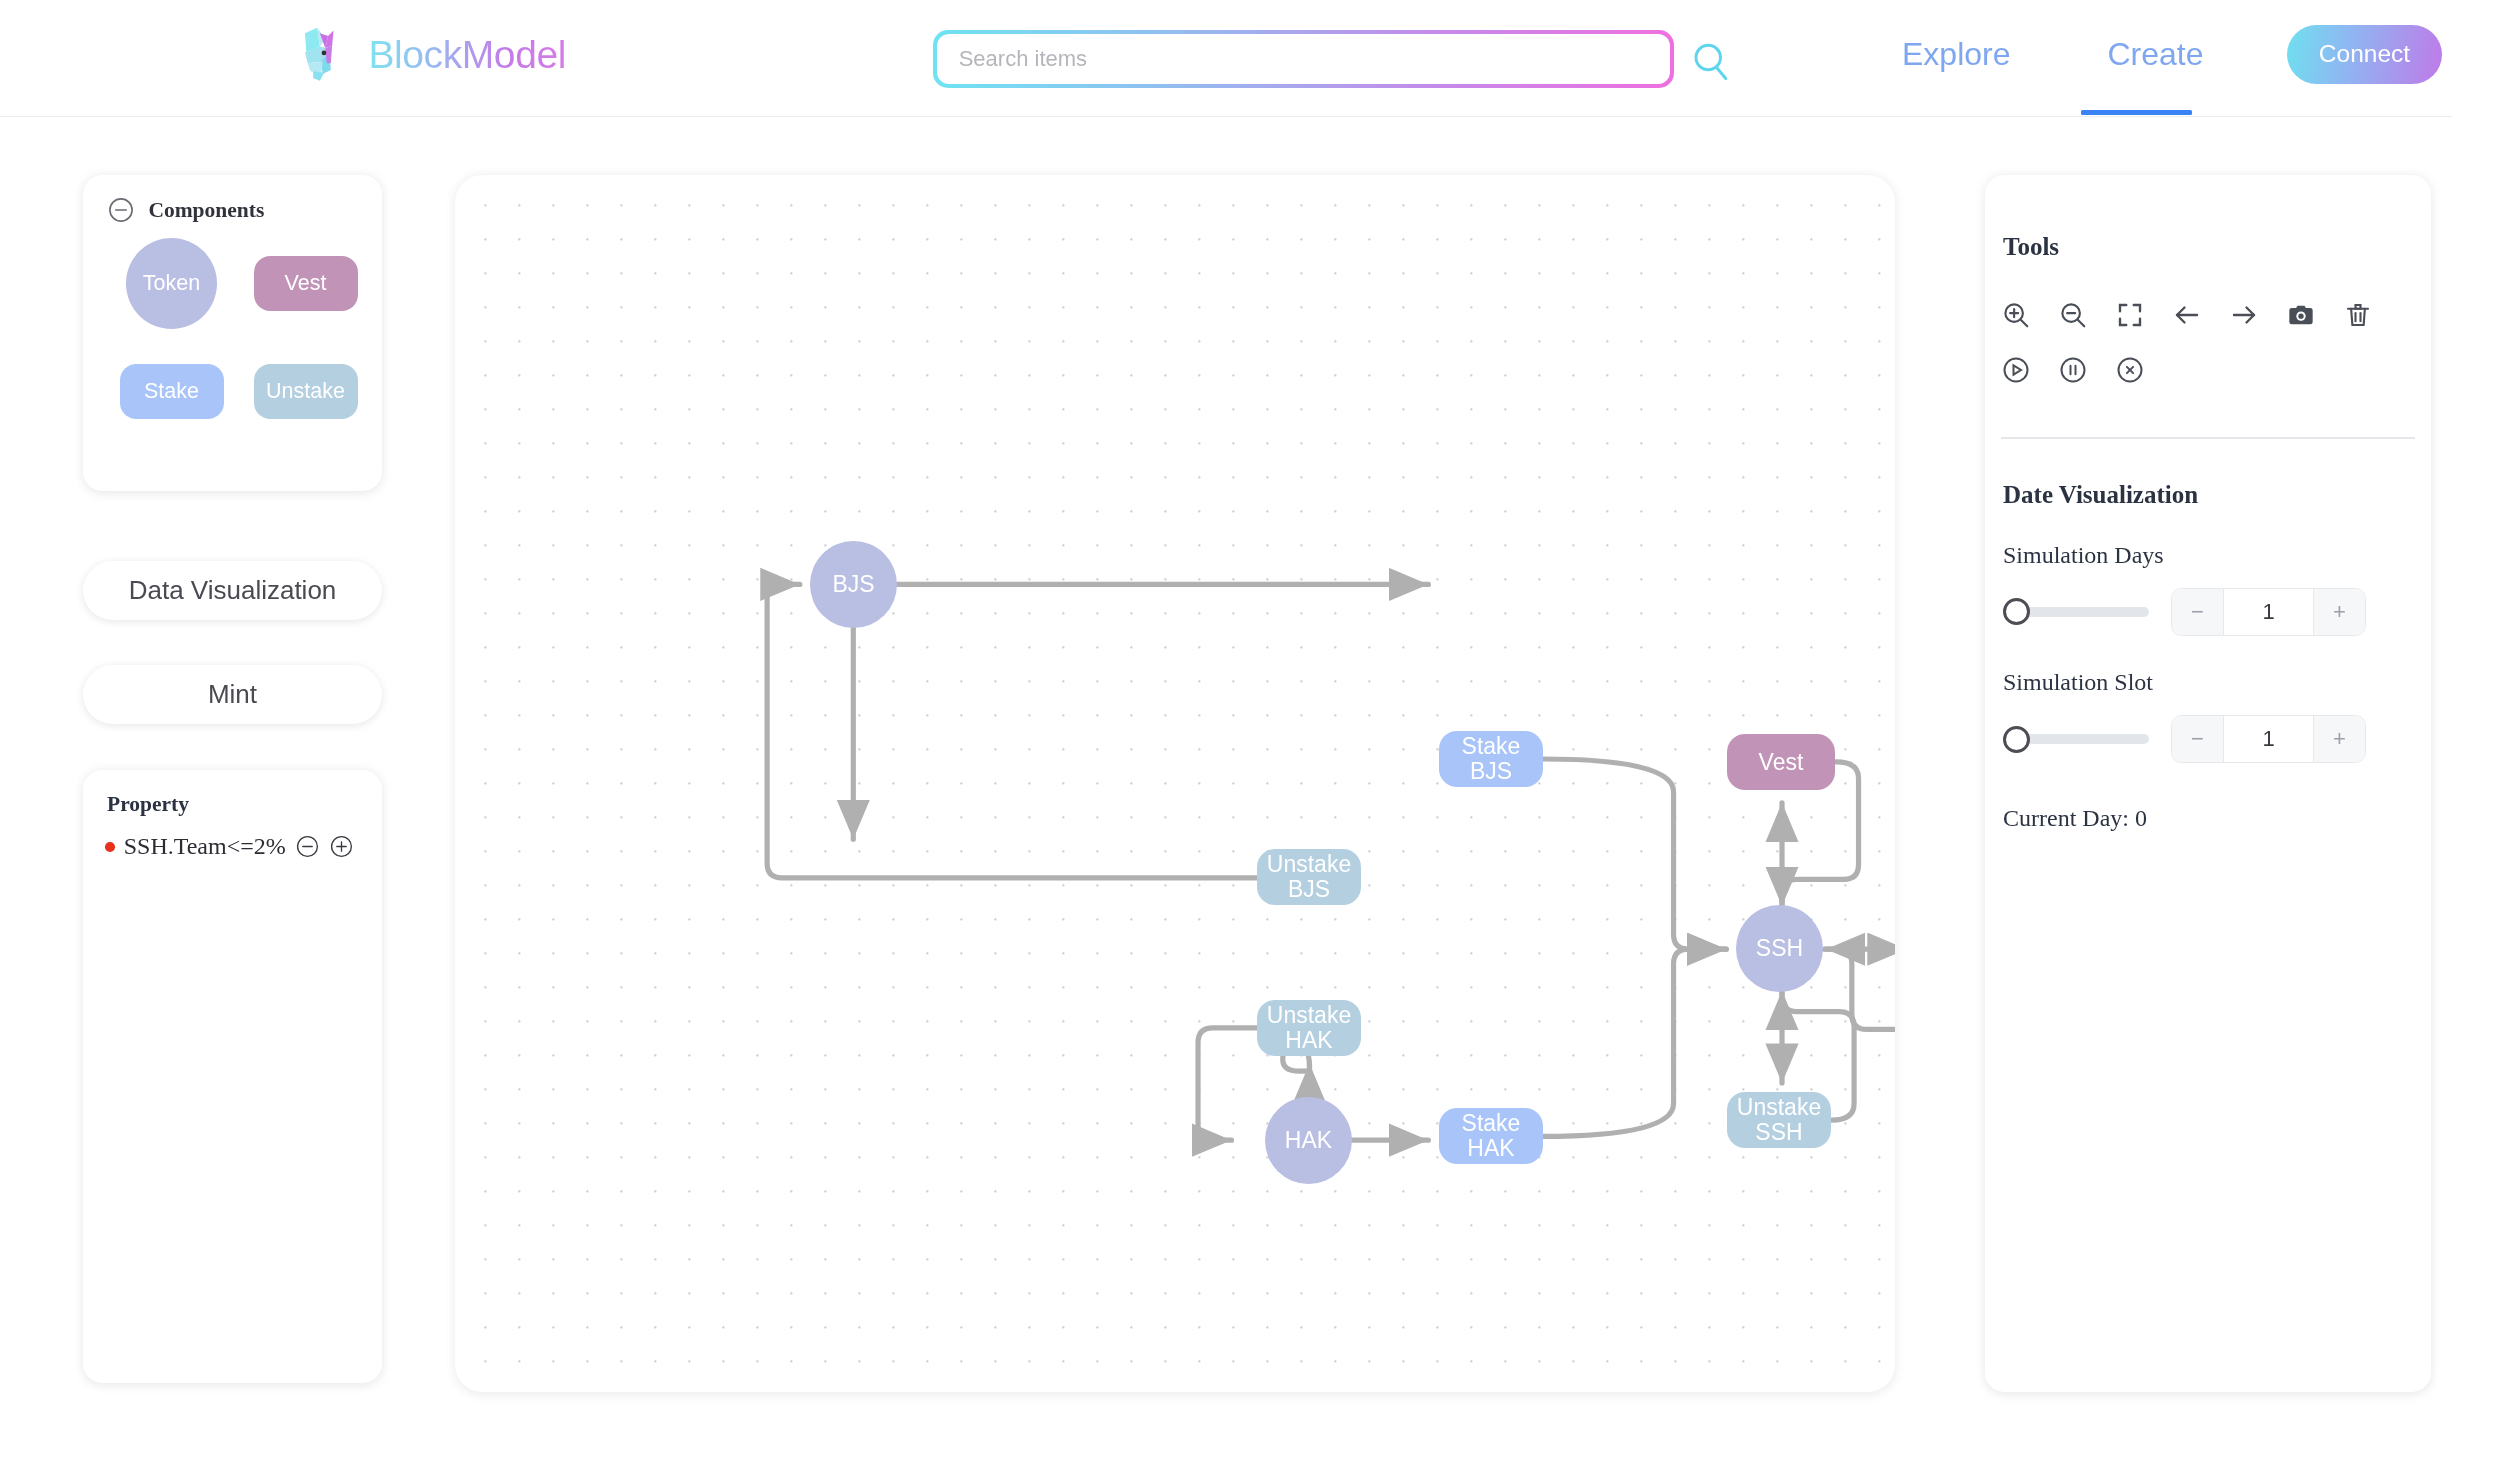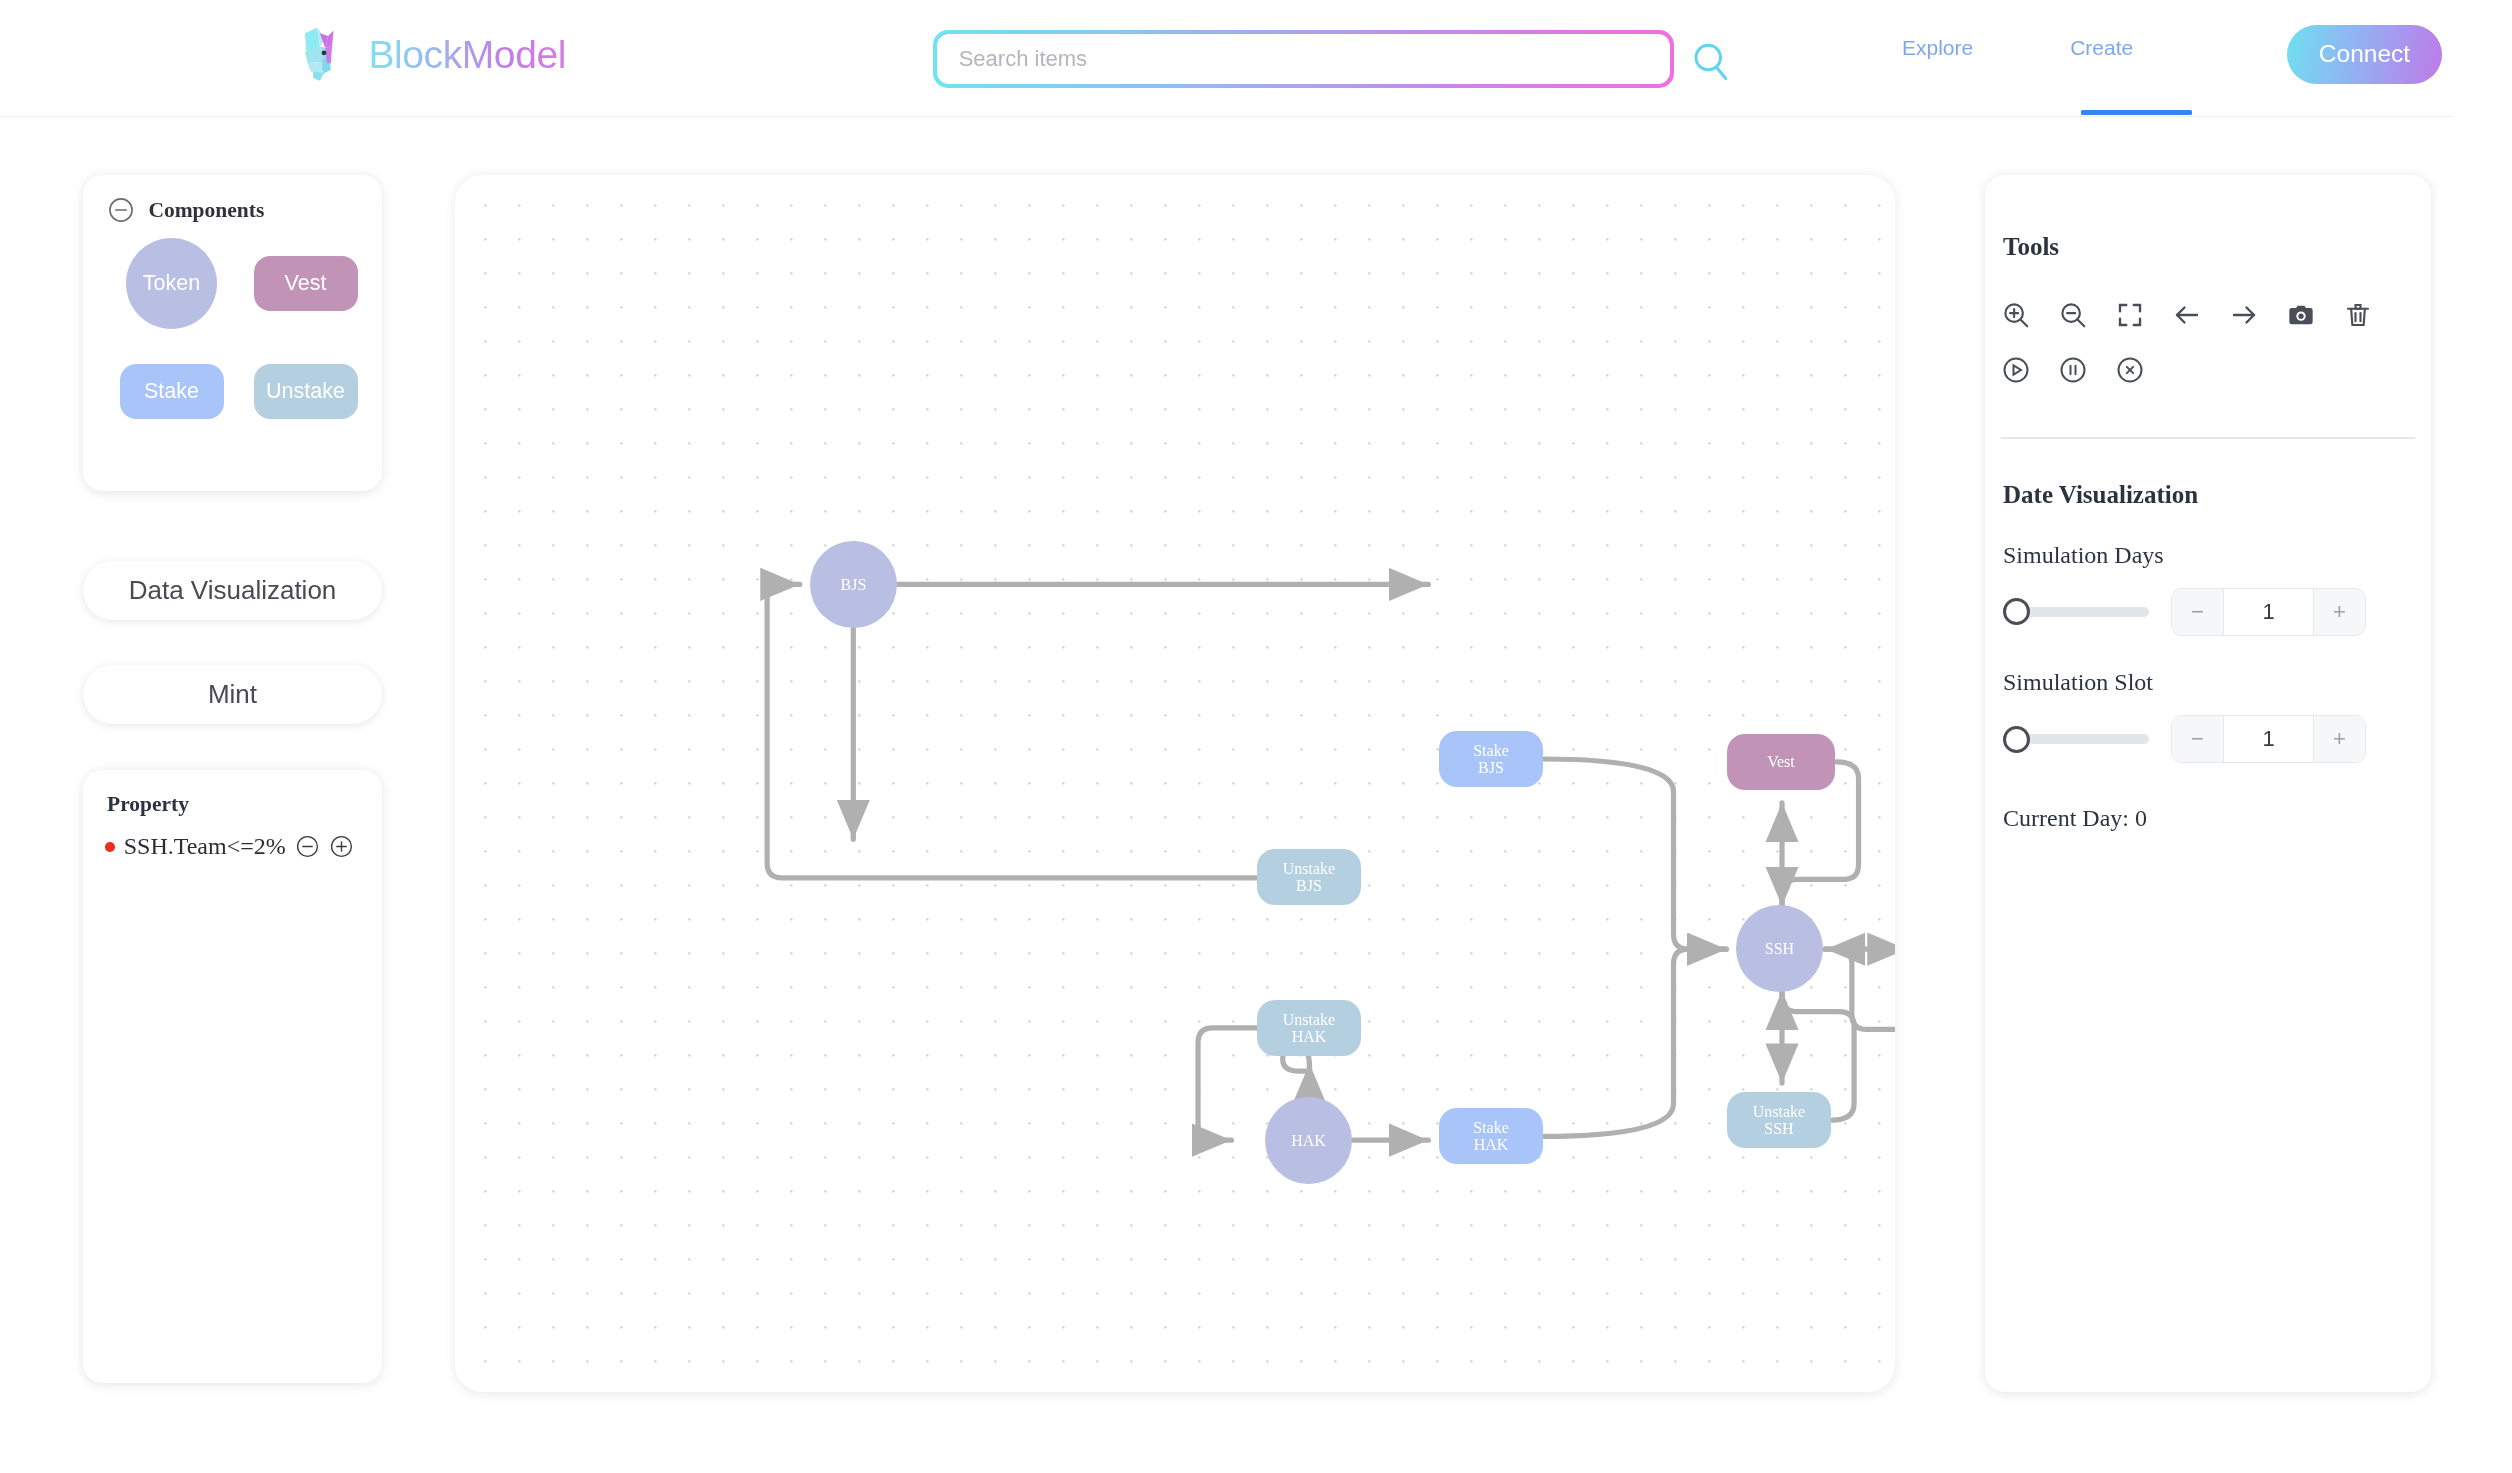--- a/index.html
+++ b/index.html
@@ -37,21 +37,21 @@
     width: 100%; border: none; outline: none; font-size: 22px;
     color: #333; font-family: "Liberation Sans", sans-serif; background: transparent;
   }
   .search-input::placeholder { color: #b5b5bb; }
   .search-icon-btn {
     position: absolute; left: 1686px; top: 37px; width: 48px; height: 48px;
     display: flex; align-items: center; justify-content: center; cursor: pointer;
   }
   .nav { position: absolute; left: 1902px; top: 36px; display: flex; gap: 97px; }
   .nav-item {
-    font-size: 21px; color: #7fa7f0; cursor: pointer; position: relative;
+    font-size: 32px; color: #7fa7f0; cursor: pointer; position: relative;
     padding-bottom: 7.4px; font-family: "Liberation Sans", sans-serif;
   }
   .nav-item.active { color: #7fa7f0; }
   .nav-underline {
     position: absolute; left: 2081px; top: 110px; width: 111px; height: 5.2px;
     background: #3b82f6; border-radius: 1.5px;
   }
   .connect-btn {
     position: absolute; left: 2287px; top: 24.5px; width: 155px; height: 59px;
     border-radius: 30px; border: none; cursor: pointer;
@@ -116,22 +116,22 @@
     position: absolute; left: 455px; top: 175px; width: 1440px; height: 1217px;
     background-color: #ffffff; border-radius: 27px;
     box-shadow: 0 1.5px 12px rgba(0,0,0,0.09);
     background-image: radial-gradient(circle, #c9c9cf 1.2px, transparent 1.3px);
     background-size: 34px 34px; background-position: 13.4px 13.4px;
     overflow: hidden;
   }
   .flow { position: absolute; left: 0; top: 0; width: 1440px; height: 1217px; }
   .fnode {
     position: absolute; display: flex; align-items: center; justify-content: center;
-    color: #fff; font-size: 16px; line-height: 1.08; text-align: center;
-    font-family: Liberation Serif, serif; cursor: pointer; user-select: none;
+    color: #fff; font-size: 23px; line-height: 1.08; text-align: center;
+    font-family: Liberation Sans, sans-serif; cursor: pointer; user-select: none;
   }
   .n-circle { border-radius: 50%; background: #b9bee3; }
   .n-stake { border-radius: 18px; background: #a8c4f8; }
   .n-unstake { border-radius: 18px; background: #b4cfe0; }
   .n-vest { border-radius: 18px; background: #c194b7; }
 
   
   .right-panel { position: absolute; left: 1985px; top: 175px; width: 446px; height: 1217px; }
   .tools-title {
     font-family: "Liberation Serif", serif; font-weight: bold; font-size: 25px;

